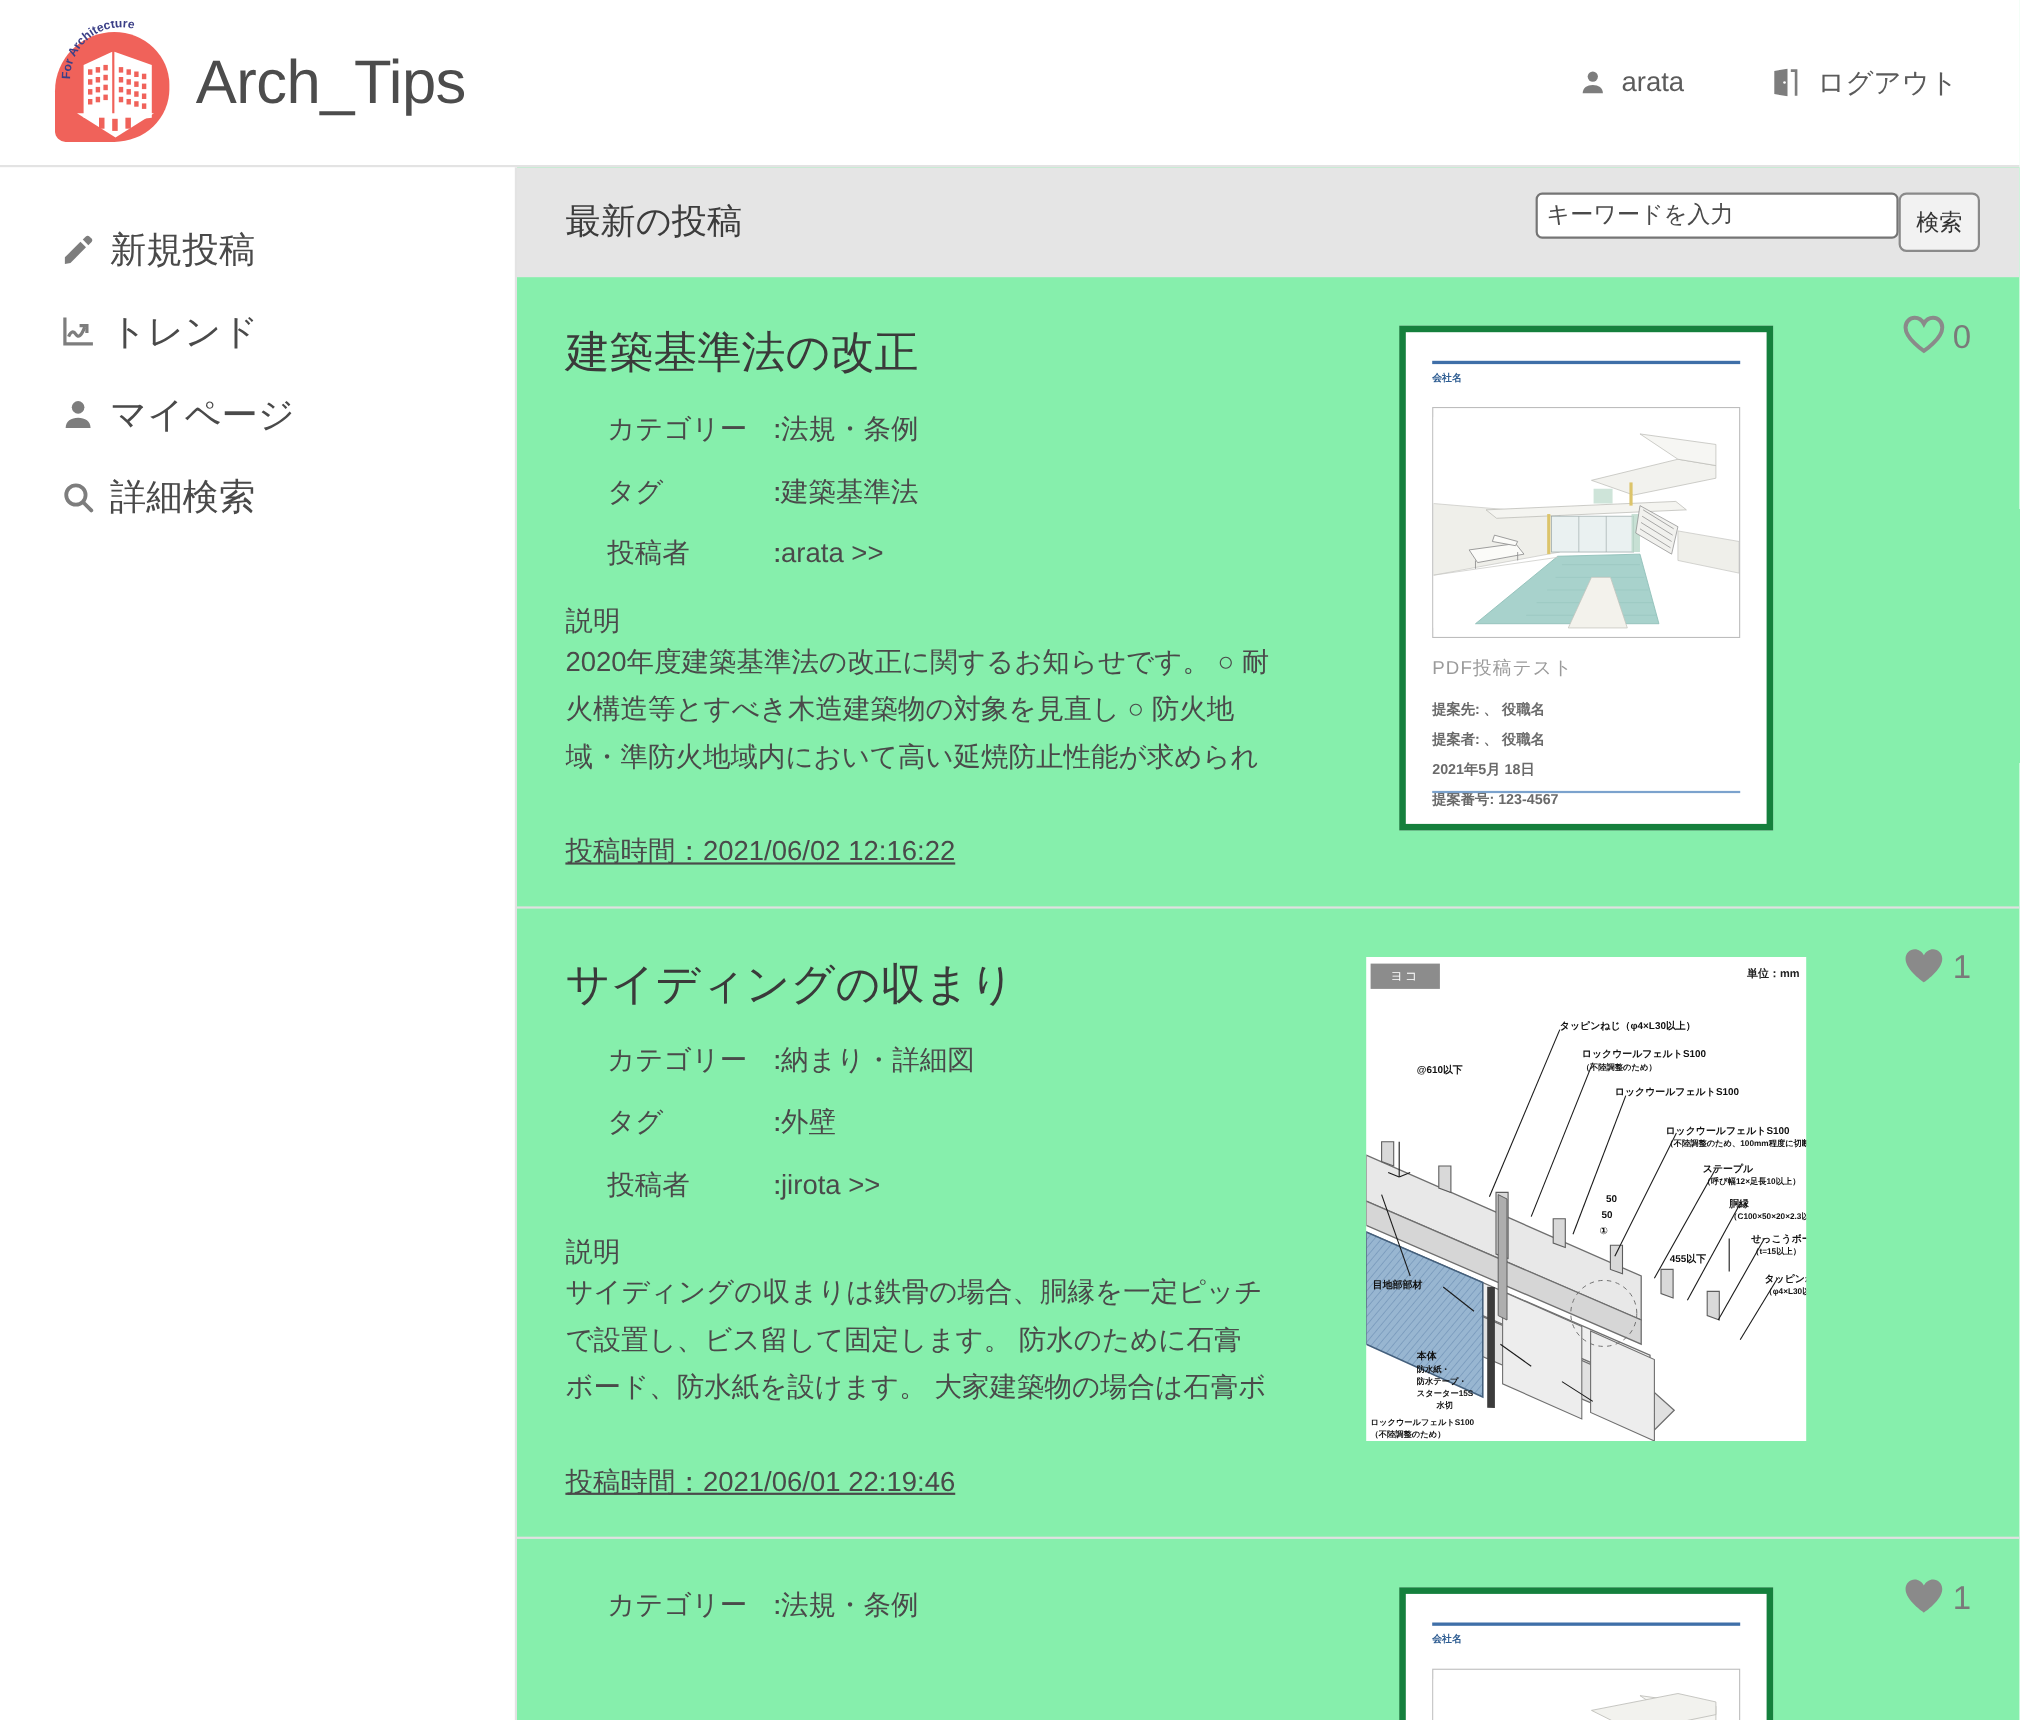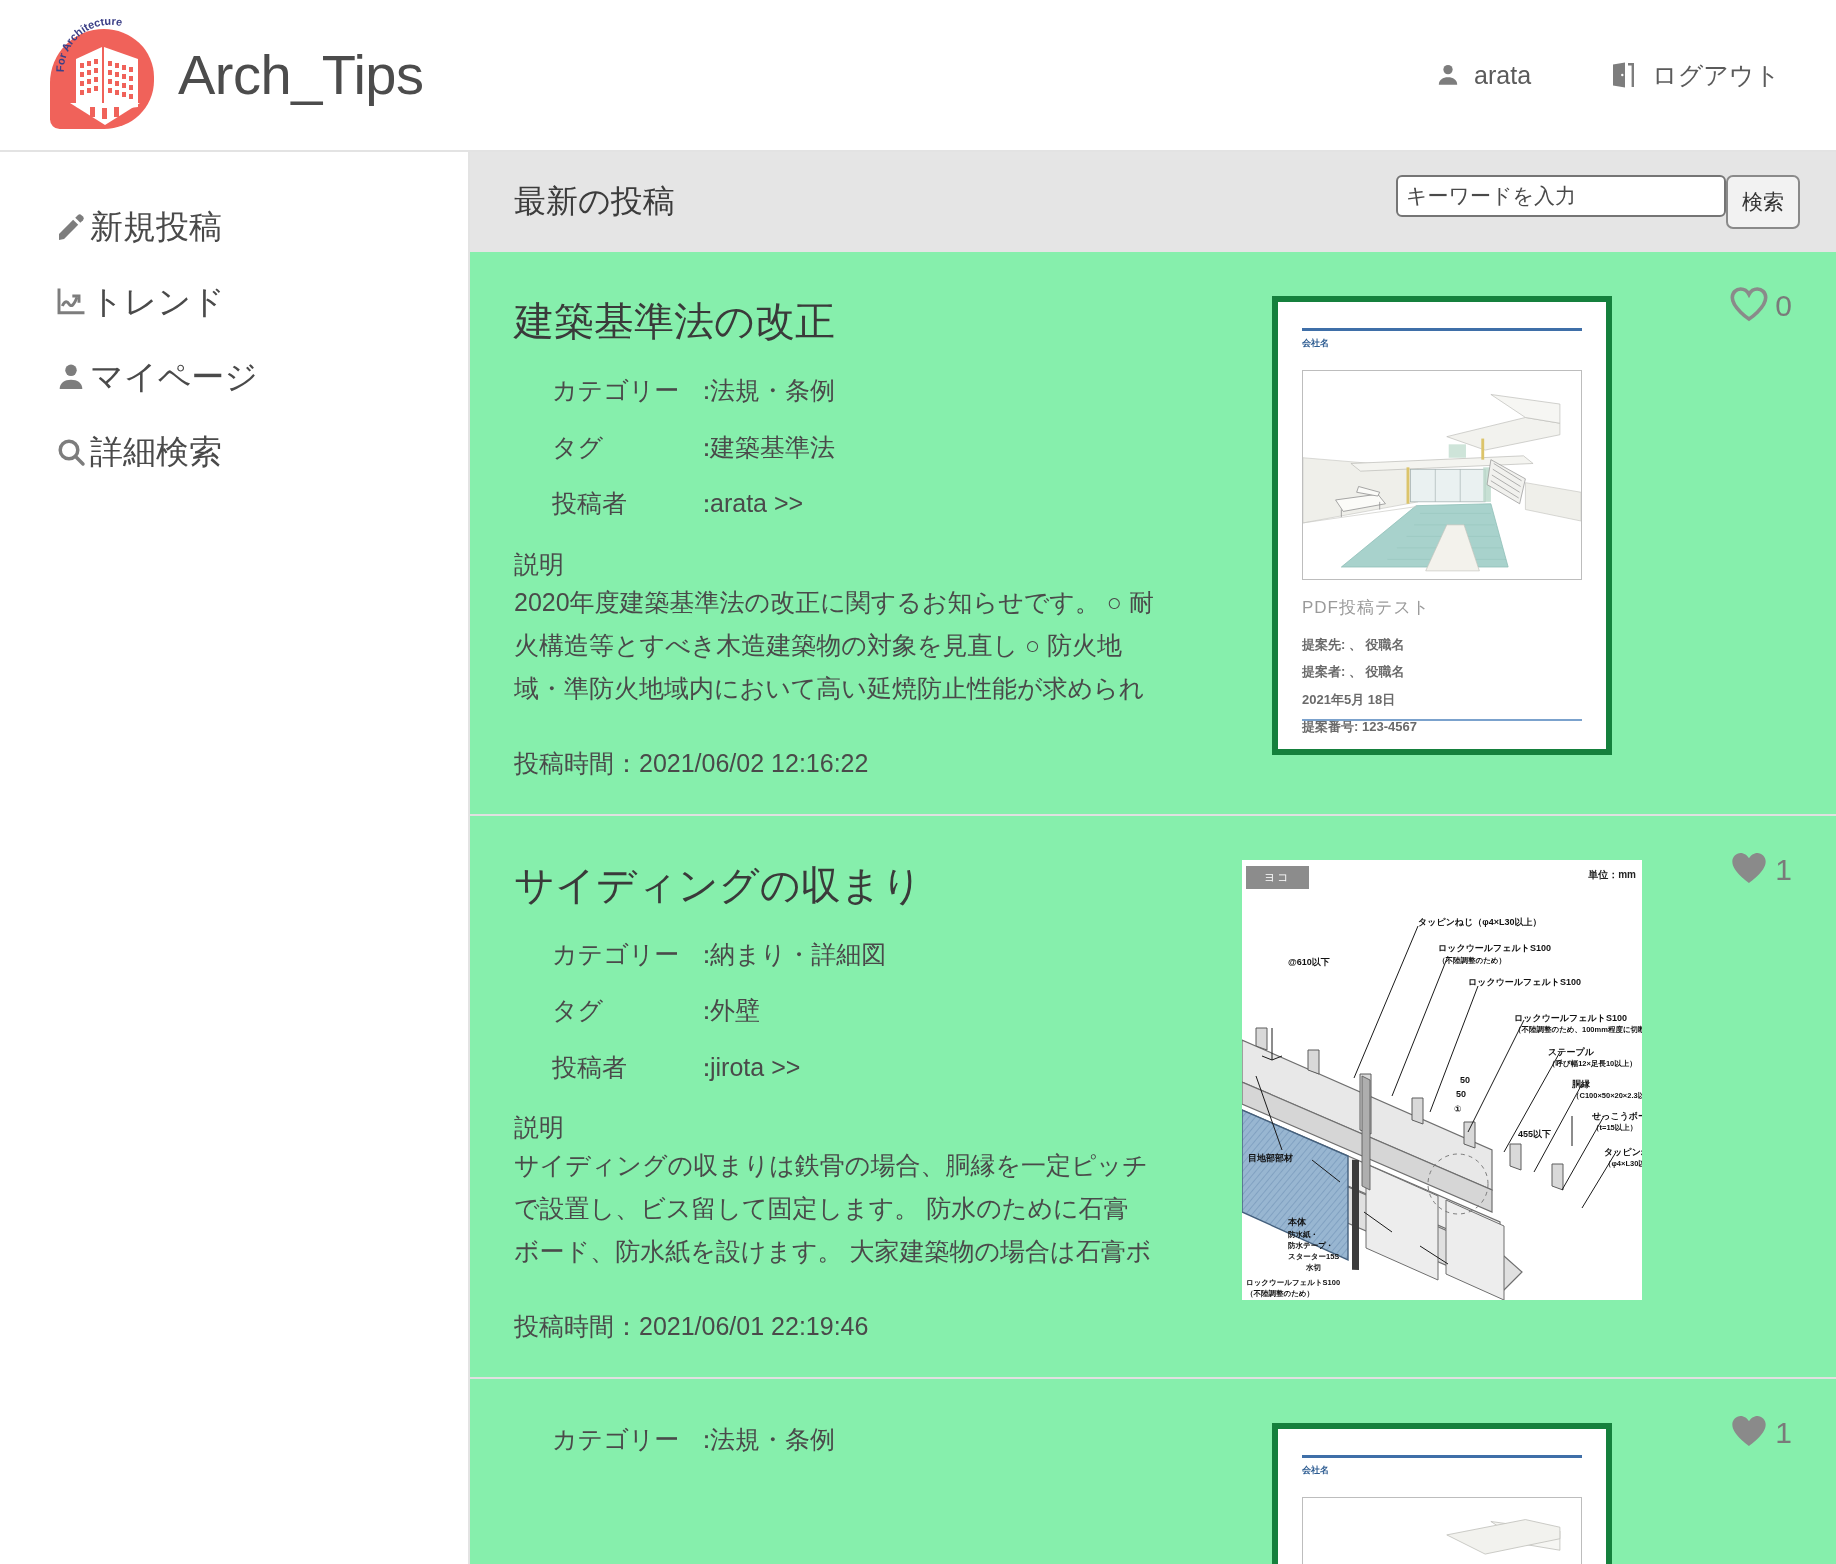--- a/index.html
+++ b/index.html
@@ -60,20 +60,21 @@
   
   .sidebar {
     width: 470px;
     flex: 0 0 470px;
     background: #ffffff;
     border-right: 2px solid #e3e3e3;
     padding-top: 38px;
   }
   .nav-item {
     display: flex; align-items: center;
+    gap: 10px;
     padding: 16px 0 16px 52px;
     font-size: 33px;
     color: #4a4a4a;
     cursor: pointer;
     line-height: 1.3;
   }
   .nav-icon { width: 38px; height: 38px; display: flex; align-items: center; justify-content: center; flex: 0 0 38px; }
   .nav-icon svg { display: block; }
 
   
@@ -151,21 +152,22 @@
     color: #4a4a4a;
     line-height: 1.72;
     max-height: 130px;
     overflow: hidden;
     width: 640px;
     word-break: break-all;
   }
   .post-time {
     font-size: 25px;
     color: #4a4a4a;
-    margin-top: 36px;
+    margin-top: 46px;
+    text-decoration: underline;
   }
 
   .post-thumb {
     margin-left: auto;
     margin-right: 150px;
     width: 400px;
     display: flex;
     align-items: flex-start;
     justify-content: center;
   }

